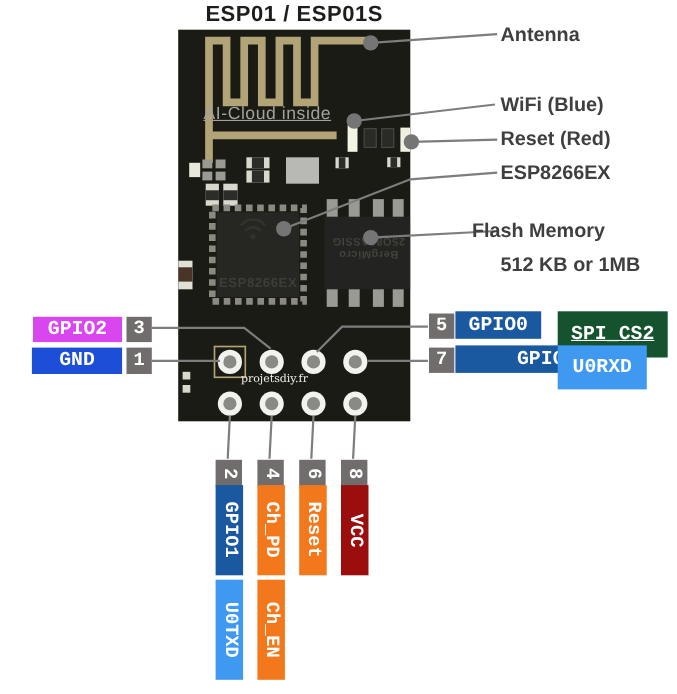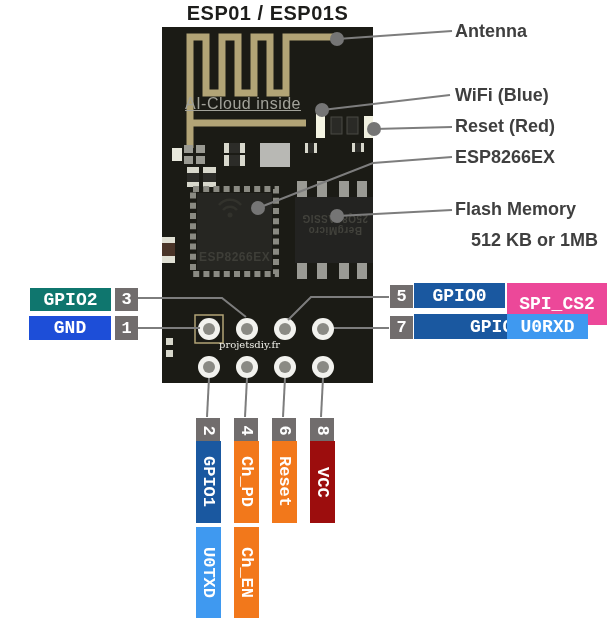--- a/index.html
+++ b/index.html
@@ -155,34 +155,34 @@
       <circle cx="374" cy="129" r="7"></circle>
       <circle cx="258" cy="208" r="7"></circle>
       <circle cx="337" cy="216" r="7"></circle>
     </g>
   </svg>
 
   <div class="abs callout" style="left:455px;top:21px;">Antenna</div>
   <div class="abs callout" style="left:455px;top:85px;">WiFi (Blue)</div>
   <div class="abs callout" style="left:455px;top:116px;">Reset (Red)</div>
   <div class="abs callout" style="left:455px;top:147px;">ESP8266EX</div>
-  <div class="abs callout" style="left:455px;top:199px;">Flash Memory</div>
-  <div class="abs callout" style="left:455px;top:230px;margin-left:16px;">512 KB or 1MB</div>
-
-  <div class="abs badge" style="left: 30px; top: 288px; width: 81px; height: 23px; background: #0f766e;">GPIO2</div>
+  <div class="abs callout" style="left:429px;top:199px;">Flash Memory</div>
+  <div class="abs callout" style="left:455px;top:230px;">512 KB or 1MB</div>
+
+  <div class="abs badge" style="left: 30px; top: 288px; width: 81px; height: 23px; background: #d946ef;">GPIO2</div>
   <div class="abs num" style="left:115px;top:288px;width:23px;height:23px;">3</div>
   <div class="abs badge" style="left: 29px; top: 316px; width: 82px; height: 24px; background: #1d4ed8;">GND</div>
   <div class="abs num" style="left:115px;top:316px;width:23px;height:24px;">1</div>
 
   <div class="abs num" style="left:390px;top:285px;width:23px;height:23px;">5</div>
-  <div class="abs badge" style="left: 414px; top: 283px; width: 91px; height: 25px; background: rgb(26, 88, 160);">GPIO0</div>
-  <div class="abs badge" style="left: 507px; top: 283px; width: 100px; height: 42px; background: #ec4899;">SPI_CS2</div>
+  <div class="abs badge" style="left: 414px; top: 283px; width: 78px; height: 25px; background: rgb(26, 88, 160);">GPIO0</div>
+  <div class="abs badge" style="left: 507px; top: 283px; width: 100px; height: 42px; background: #14532d; text-decoration: underline;">SPI_CS2</div>
   <div class="abs num" style="left:390px;top:316px;width:23px;height:23px;">7</div>
   <div class="abs badge" style="left: 414px; top: 314px; width: 78px; height: 25px; background: rgb(26, 88, 160); padding-left: 44px;">GPIO3</div>
-  <div class="abs badge" style="left: 507px; top: 314px; width: 81px; height: 25px; background: rgb(63, 153, 240);">U0RXD</div>
+  <div class="abs badge" style="left: 507px; top: 314px; width: 81px; height: 40px; background: rgb(63, 153, 240);">U0RXD</div>
 
   <div class="abs num num-rot" style="left:196px;top:418px;width:24px;height:24px;">
       <span>2</span>
     </div>
   <div class="abs num num-rot" style="left:234px;top:418px;width:24px;height:24px;">
       <span>4</span>
     </div>
   <div class="abs num num-rot" style="left:272px;top:418px;width:24px;height:24px;">
       <span>6</span>
     </div>

